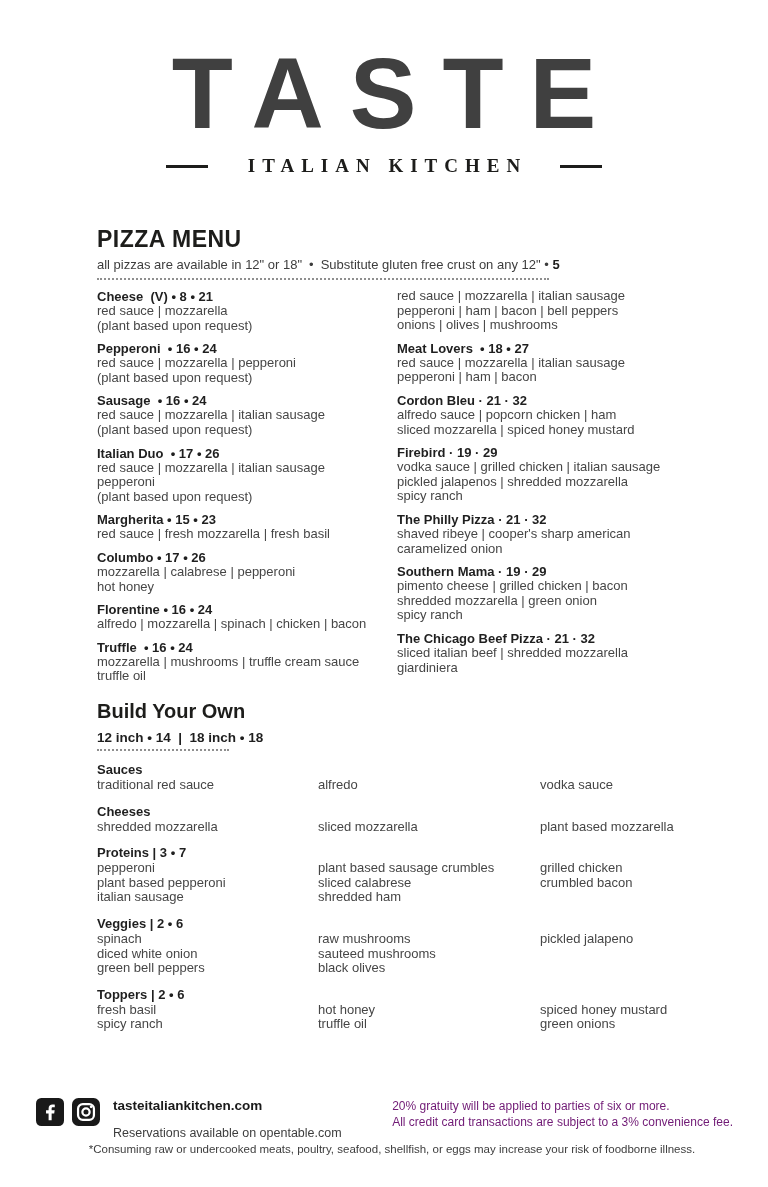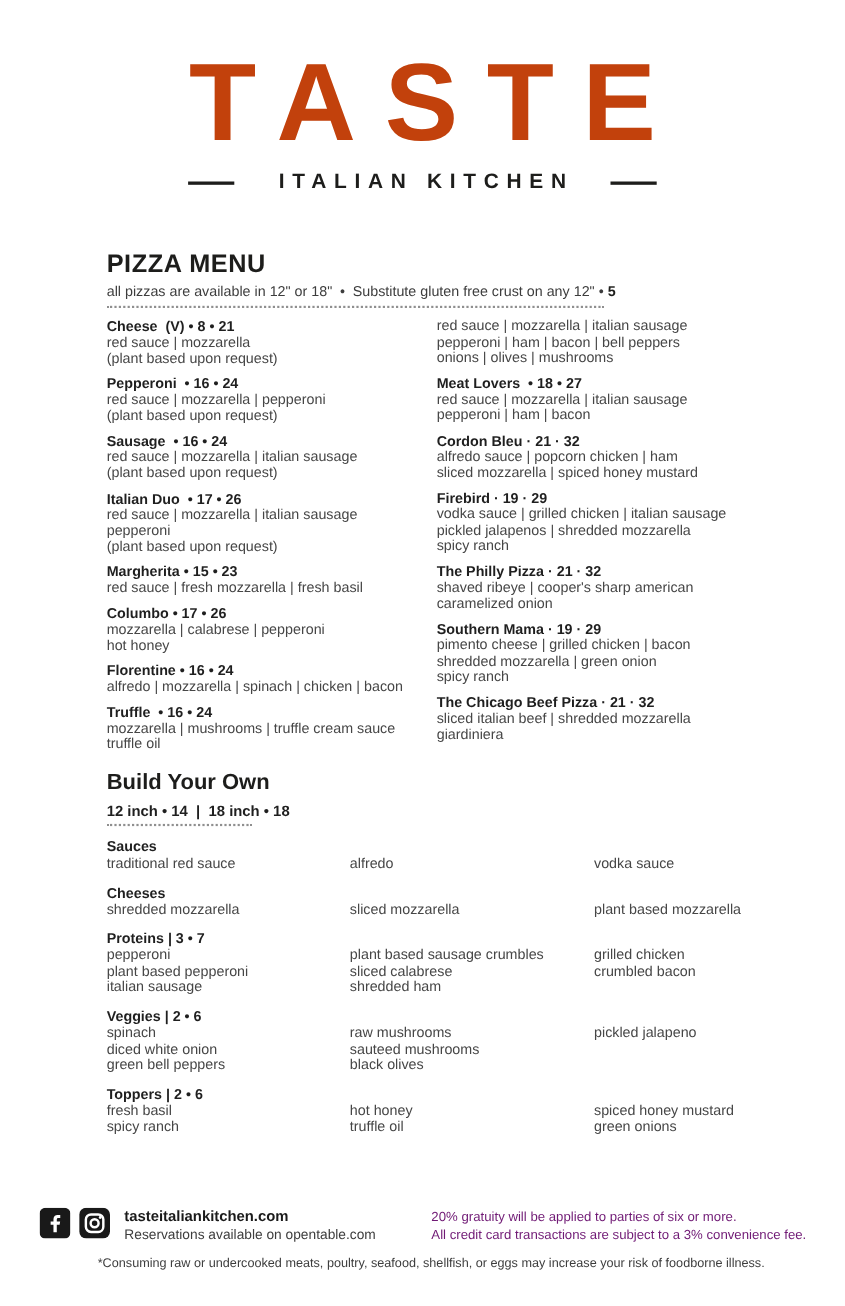--- a/index.html
+++ b/index.html
@@ -6,23 +6,23 @@
   html,body { background:#ffffff; }
   body {
     width:768px; height:1187px; position:relative;
     font-family:"Liberation Sans", sans-serif;
     color:#1d1d1b;
   }
   
   .logo-wrap { position:absolute; top:42px; left:0; right:0; text-align:center; }
   .logo-title {
     font-size:100px; font-weight:700; line-height:1.02;
-    letter-spacing:0.26em; padding-left:0.26em; color:#c2410c;
+    letter-spacing:0.26em; padding-left:0.26em; color:#404040;
   }
-  .logo-sub { margin-top:11px; display:flex; align-items:center; justify-content:center; gap:33px; }
+  .logo-sub { margin-top:11px; display:flex; align-items:center; justify-content:center; gap:33px;font-family:Liberation Serif, serif; }
   .logo-dash { width:42px; height:3px; background:#1d1d1b; }
   .logo-sub-text { font-size:19px; font-weight:700; letter-spacing:7px; padding-left:7px; color:#1d1d1b; }
 
   
   .menu-head { position:absolute; top:226px; left:97px; right:58px; }
   .menu-title { font-size:23px; font-weight:700; letter-spacing:0.5px; color:#1d1d1b; }
   .menu-sub { margin-top:4px; font-size:13px; color:#3d3d3d; }
   .menu-sub .sep { padding:0 7px; }
   .menu-sub b { color:#1d1d1b; }
   .dotline { border-bottom:2px dotted #8f8f8f; margin-top:6px; width:452px; }
@@ -42,21 +42,21 @@
   .build-label { font-size:13px; font-weight:700; color:#1f1f1f; line-height:16px; white-space:pre-wrap; }
   .build-grid { display:grid; grid-template-columns:221px 222px 1fr; align-items:start; }
   .build-opt { font-size:13px; color:#464646; line-height:14.6px; }
 
   
   .footer { position:absolute; top:1098px; left:36px; right:35px; display:flex; align-items:flex-start; }
   .social { display:flex; gap:8px; }
   .social svg { display:block; }
   .site-block { margin-left:13px; }
   .site { font-size:13.5px; font-weight:700; color:#1a1a1a; }
-  .resv { font-size:12.5px; color:#3d3d3d; margin-top:2px; }
+  .resv { font-size:12.5px; color:#3d3d3d; margin-top:13px; }
   .notes { margin-left:auto; font-size:12px; color:#701a75; line-height:16px; text-align:left; }
   .disclaimer { position:absolute; top:1143px; left:0; right:0; text-align:center; font-size:11.5px; color:#3d3d3d;padding-left:16px; }
 </style>
 </head>
 <body>
 
 <div class="logo-wrap">
   <div class="logo-title">TASTE</div>
   <div class="logo-sub">
     <div class="logo-dash"></div>

